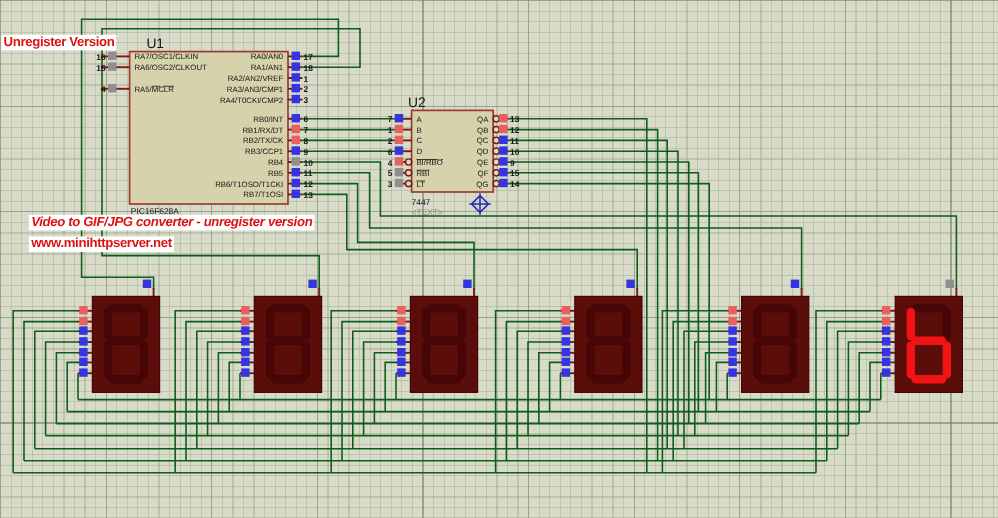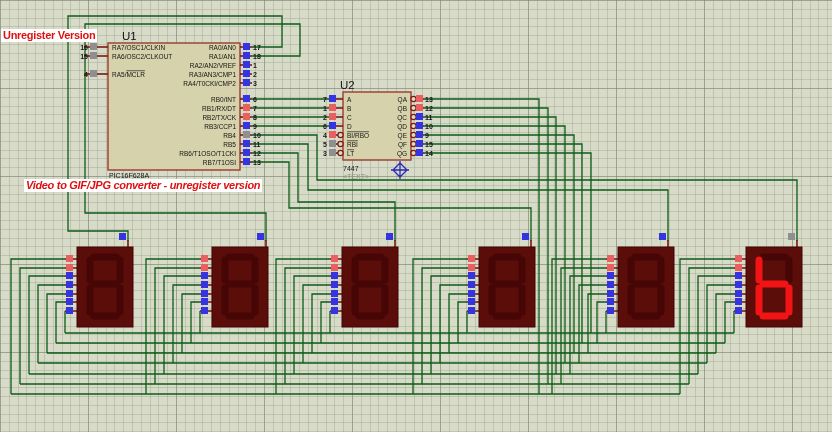--- a/index.html
+++ b/index.html
@@ -388,13 +388,14 @@
       <circle cx="413.5" cy="153" r="2.6" fill="#d7dbc8" stroke="#7a1a10" stroke-width="1.2"></circle>
       <rect x="416" y="149" width="7" height="7" fill="#3434e0"></rect>
       <text x="425" y="156" class="pinnum" text-anchor="start">14</text>
       <text x="407" y="155.5" class="pinlbl" text-anchor="end">QG</text>
       <g>
         <path d="M400 163L407 170L400 177L393 170Z M400 161V179 M391 170H409" fill="none" stroke="#2a2ab8" stroke-width="1.3"></path>
       </g>
     </svg>
   <div class="wm" id="wm-top">Unregister Version</div>
   <div class="wm" id="wm-mid1">Video to GIF/JPG converter - unregister version</div>
+  <div class="wm" id="wm-mid2">www.minihttpserver.net</div>
 </div>
 
 </body></html>

